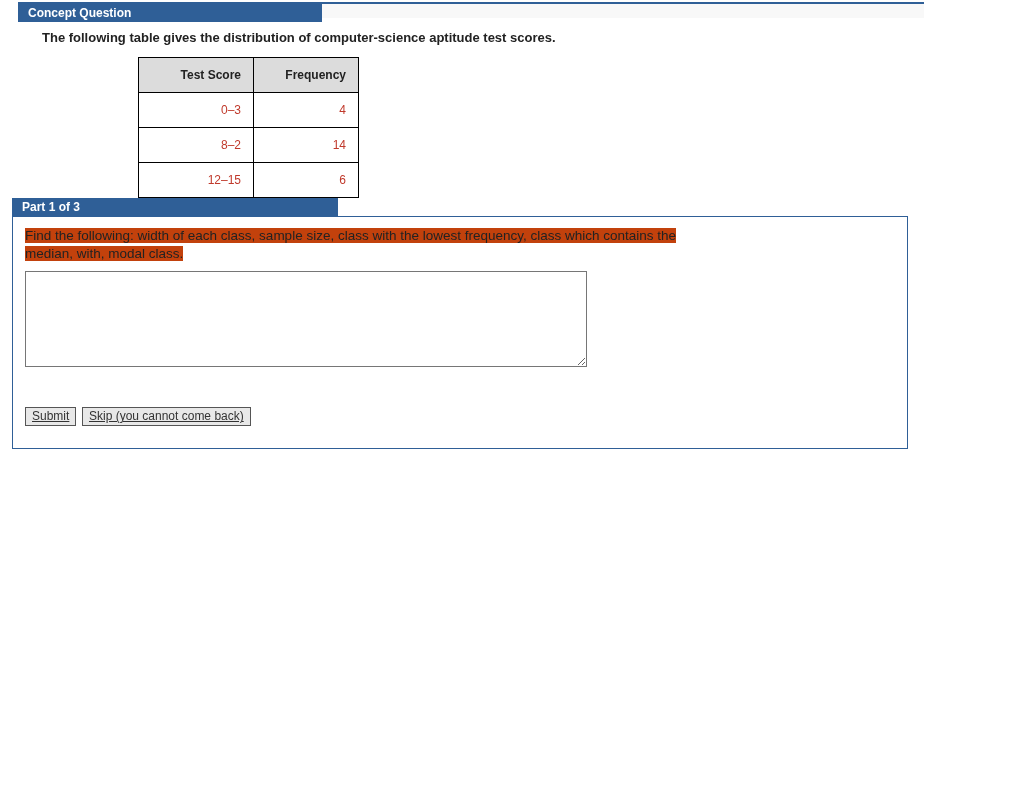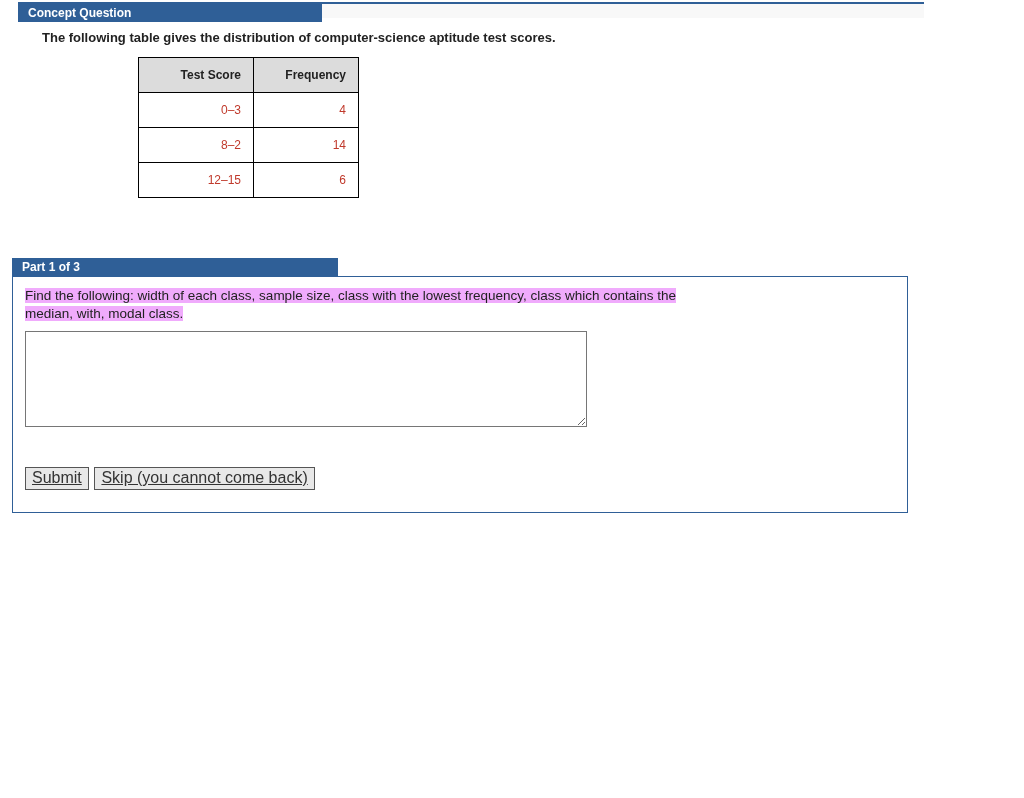--- a/index.html
+++ b/index.html
@@ -57,21 +57,20 @@
     font-weight:bold;
     padding:10px 12px;
   }
   .tbl td{
     padding:10px 12px;
     color:#c0392b;
   }
   .tbl td.score{width:90px;}
   .tbl td.freq{width:80px;}
   .part-ribbon-wrap{
-    margin-top:60px;
     margin-left:-18px;
   }
   .part-ribbon{
     background:#2f5f97;
     color:#fff;
     font-weight:bold;
     font-size:12px;
     line-height:18px;
     padding:0px 10px;
     display:inline-block;
@@ -85,21 +84,21 @@
     margin-top:0;
     padding:10px 12px 22px 12px;
     box-sizing:border-box;
   }
   .instr{
     margin:0 0 8px 0;
     line-height:1.35;
     font-size:13.5px;
   }
   .instr .hl{
-    background:#f0abfc;
+    background:#c2410c;
     margin-top:28px;
   }
   textarea.answer{
     width:562px;
     height:96px;
     resize:both;
     border:1px solid #767676;
     font-family:Verdana,Geneva,sans-serif;
     font-size:12px;
     padding:2px;
@@ -107,21 +106,21 @@
     display:block;
   }
   .btn-row{
     margin-top:40px;
   }
   .lb{
     display:inline-block;
     border:1px solid #555;
     background:#e8e8e8;
     color:#333;
-    font-size:16px;
+    font-size:12px;
     padding:1px 6px 2px 6px;
     text-decoration:underline;
     cursor:pointer;
     margin-right:2px;
   }
 </style>
 </head>
 <body>
 
 <div class="canvas">

